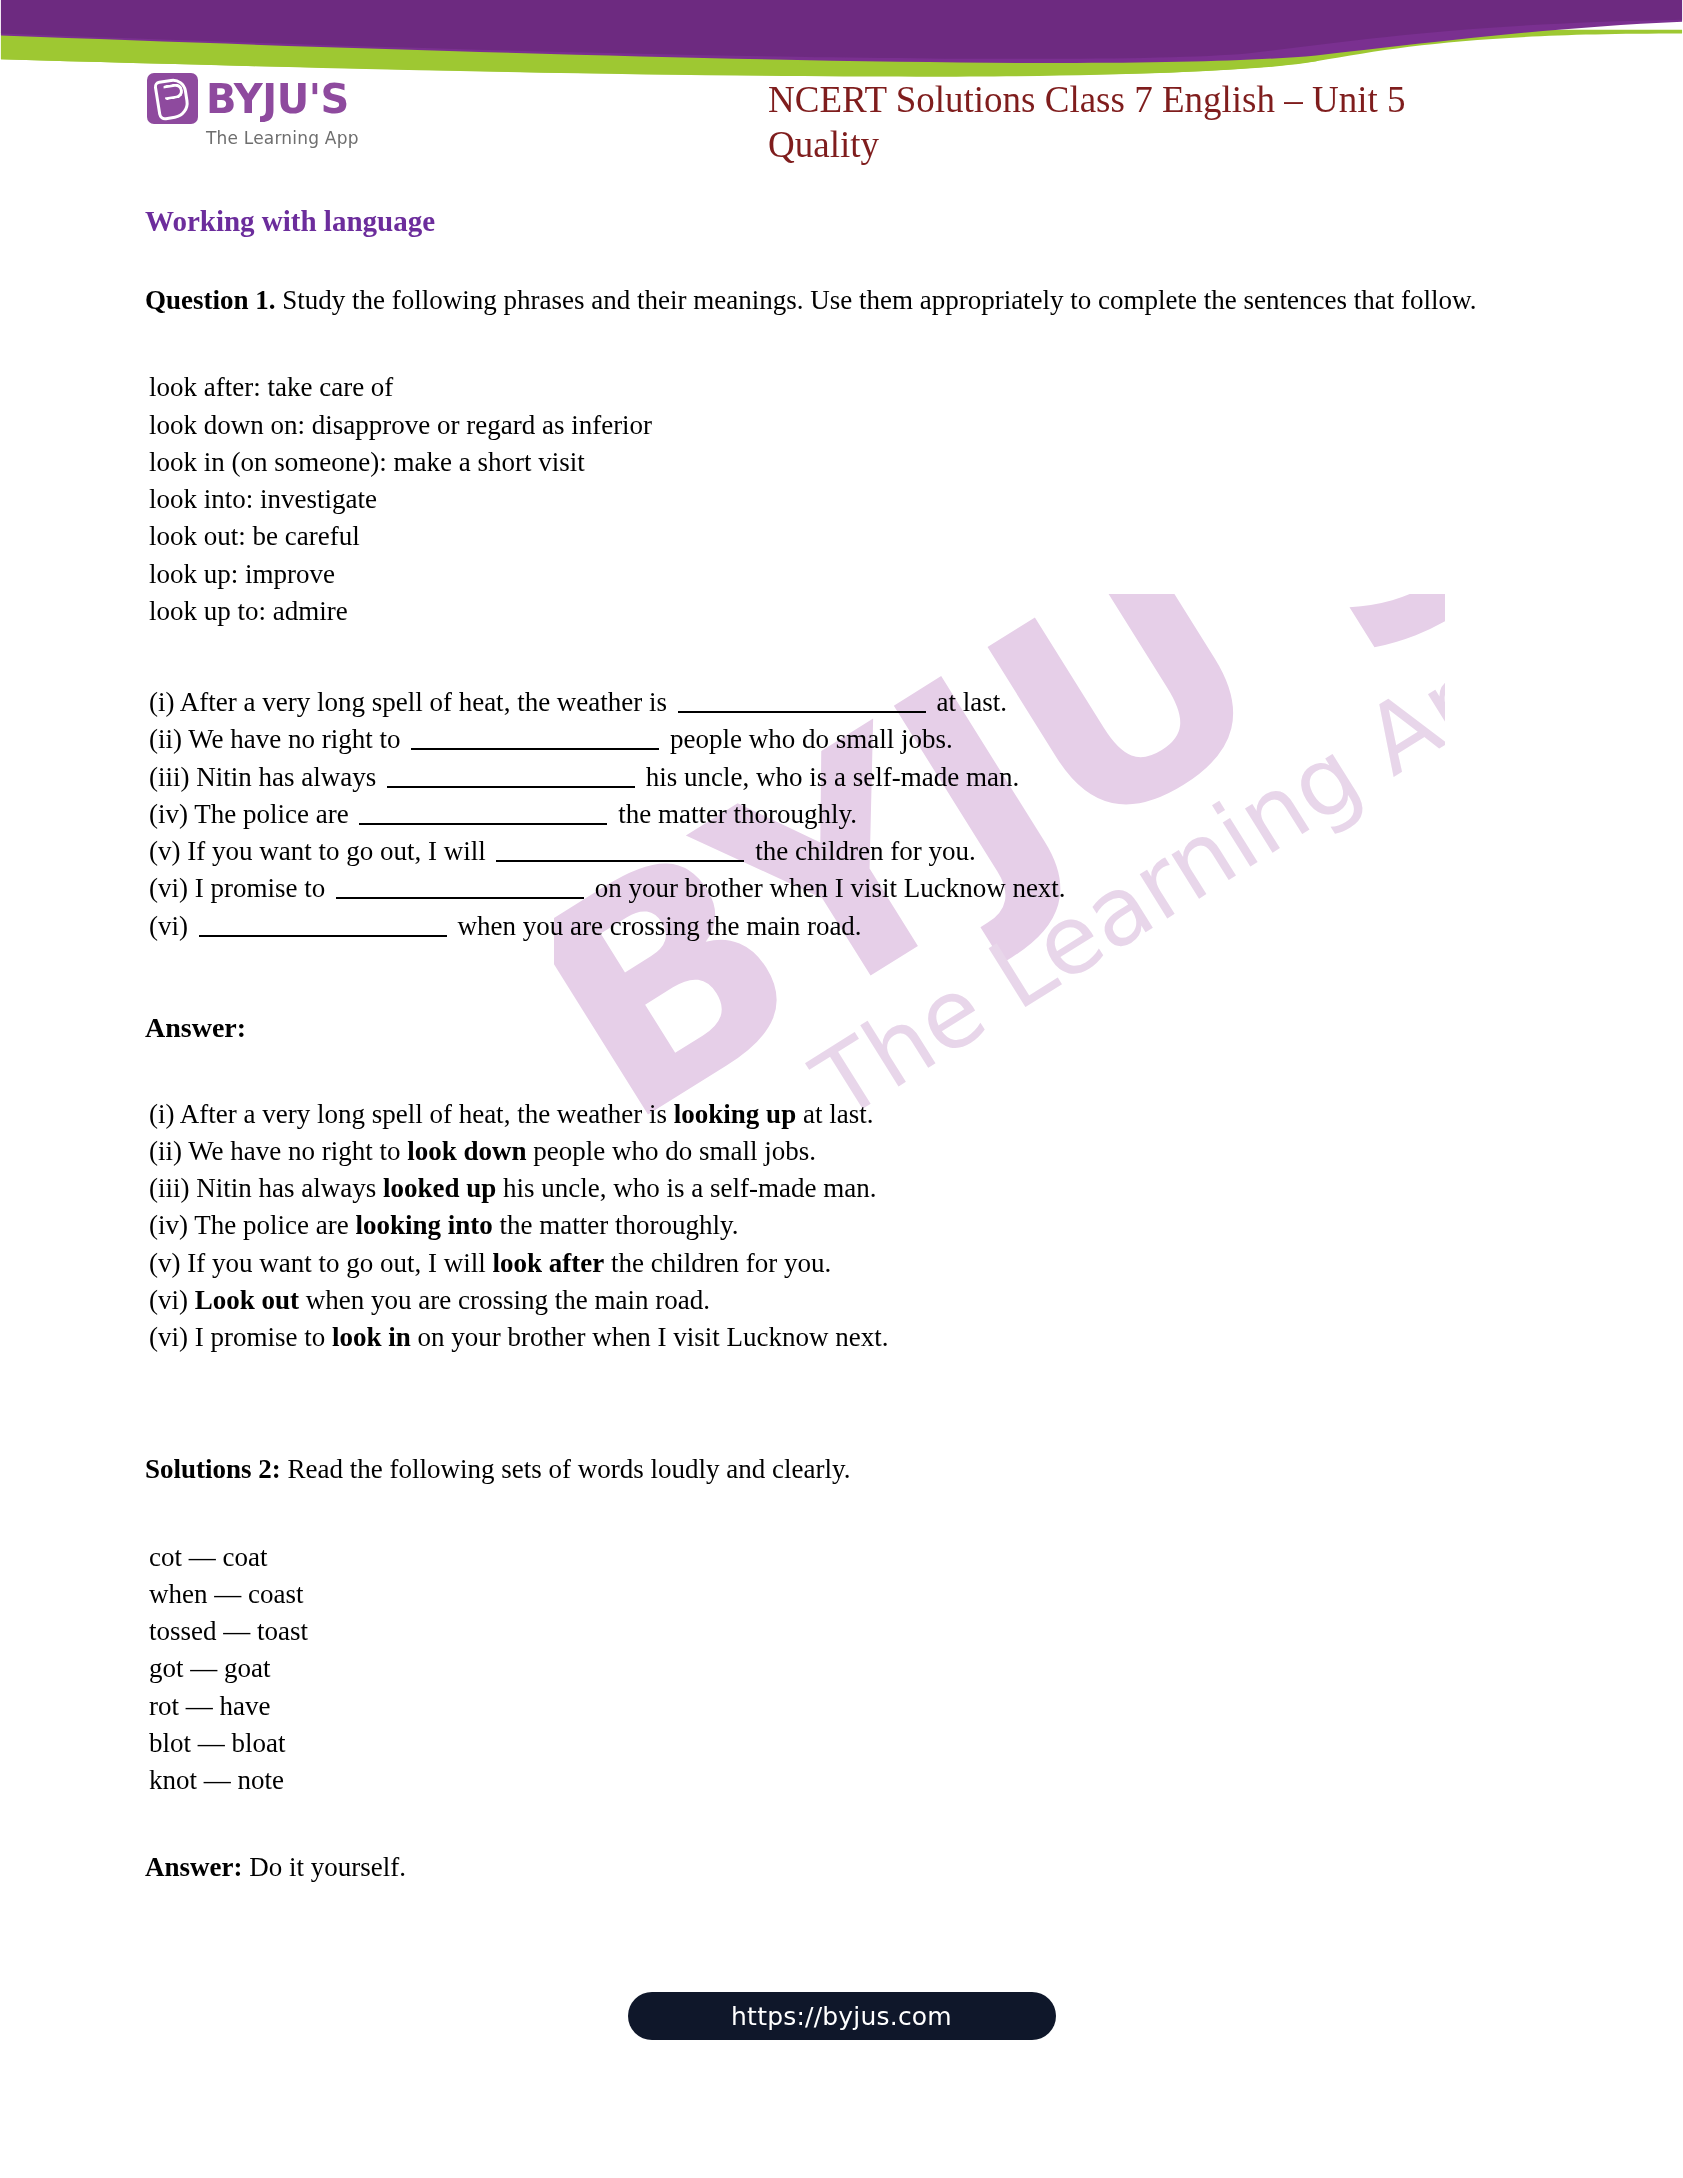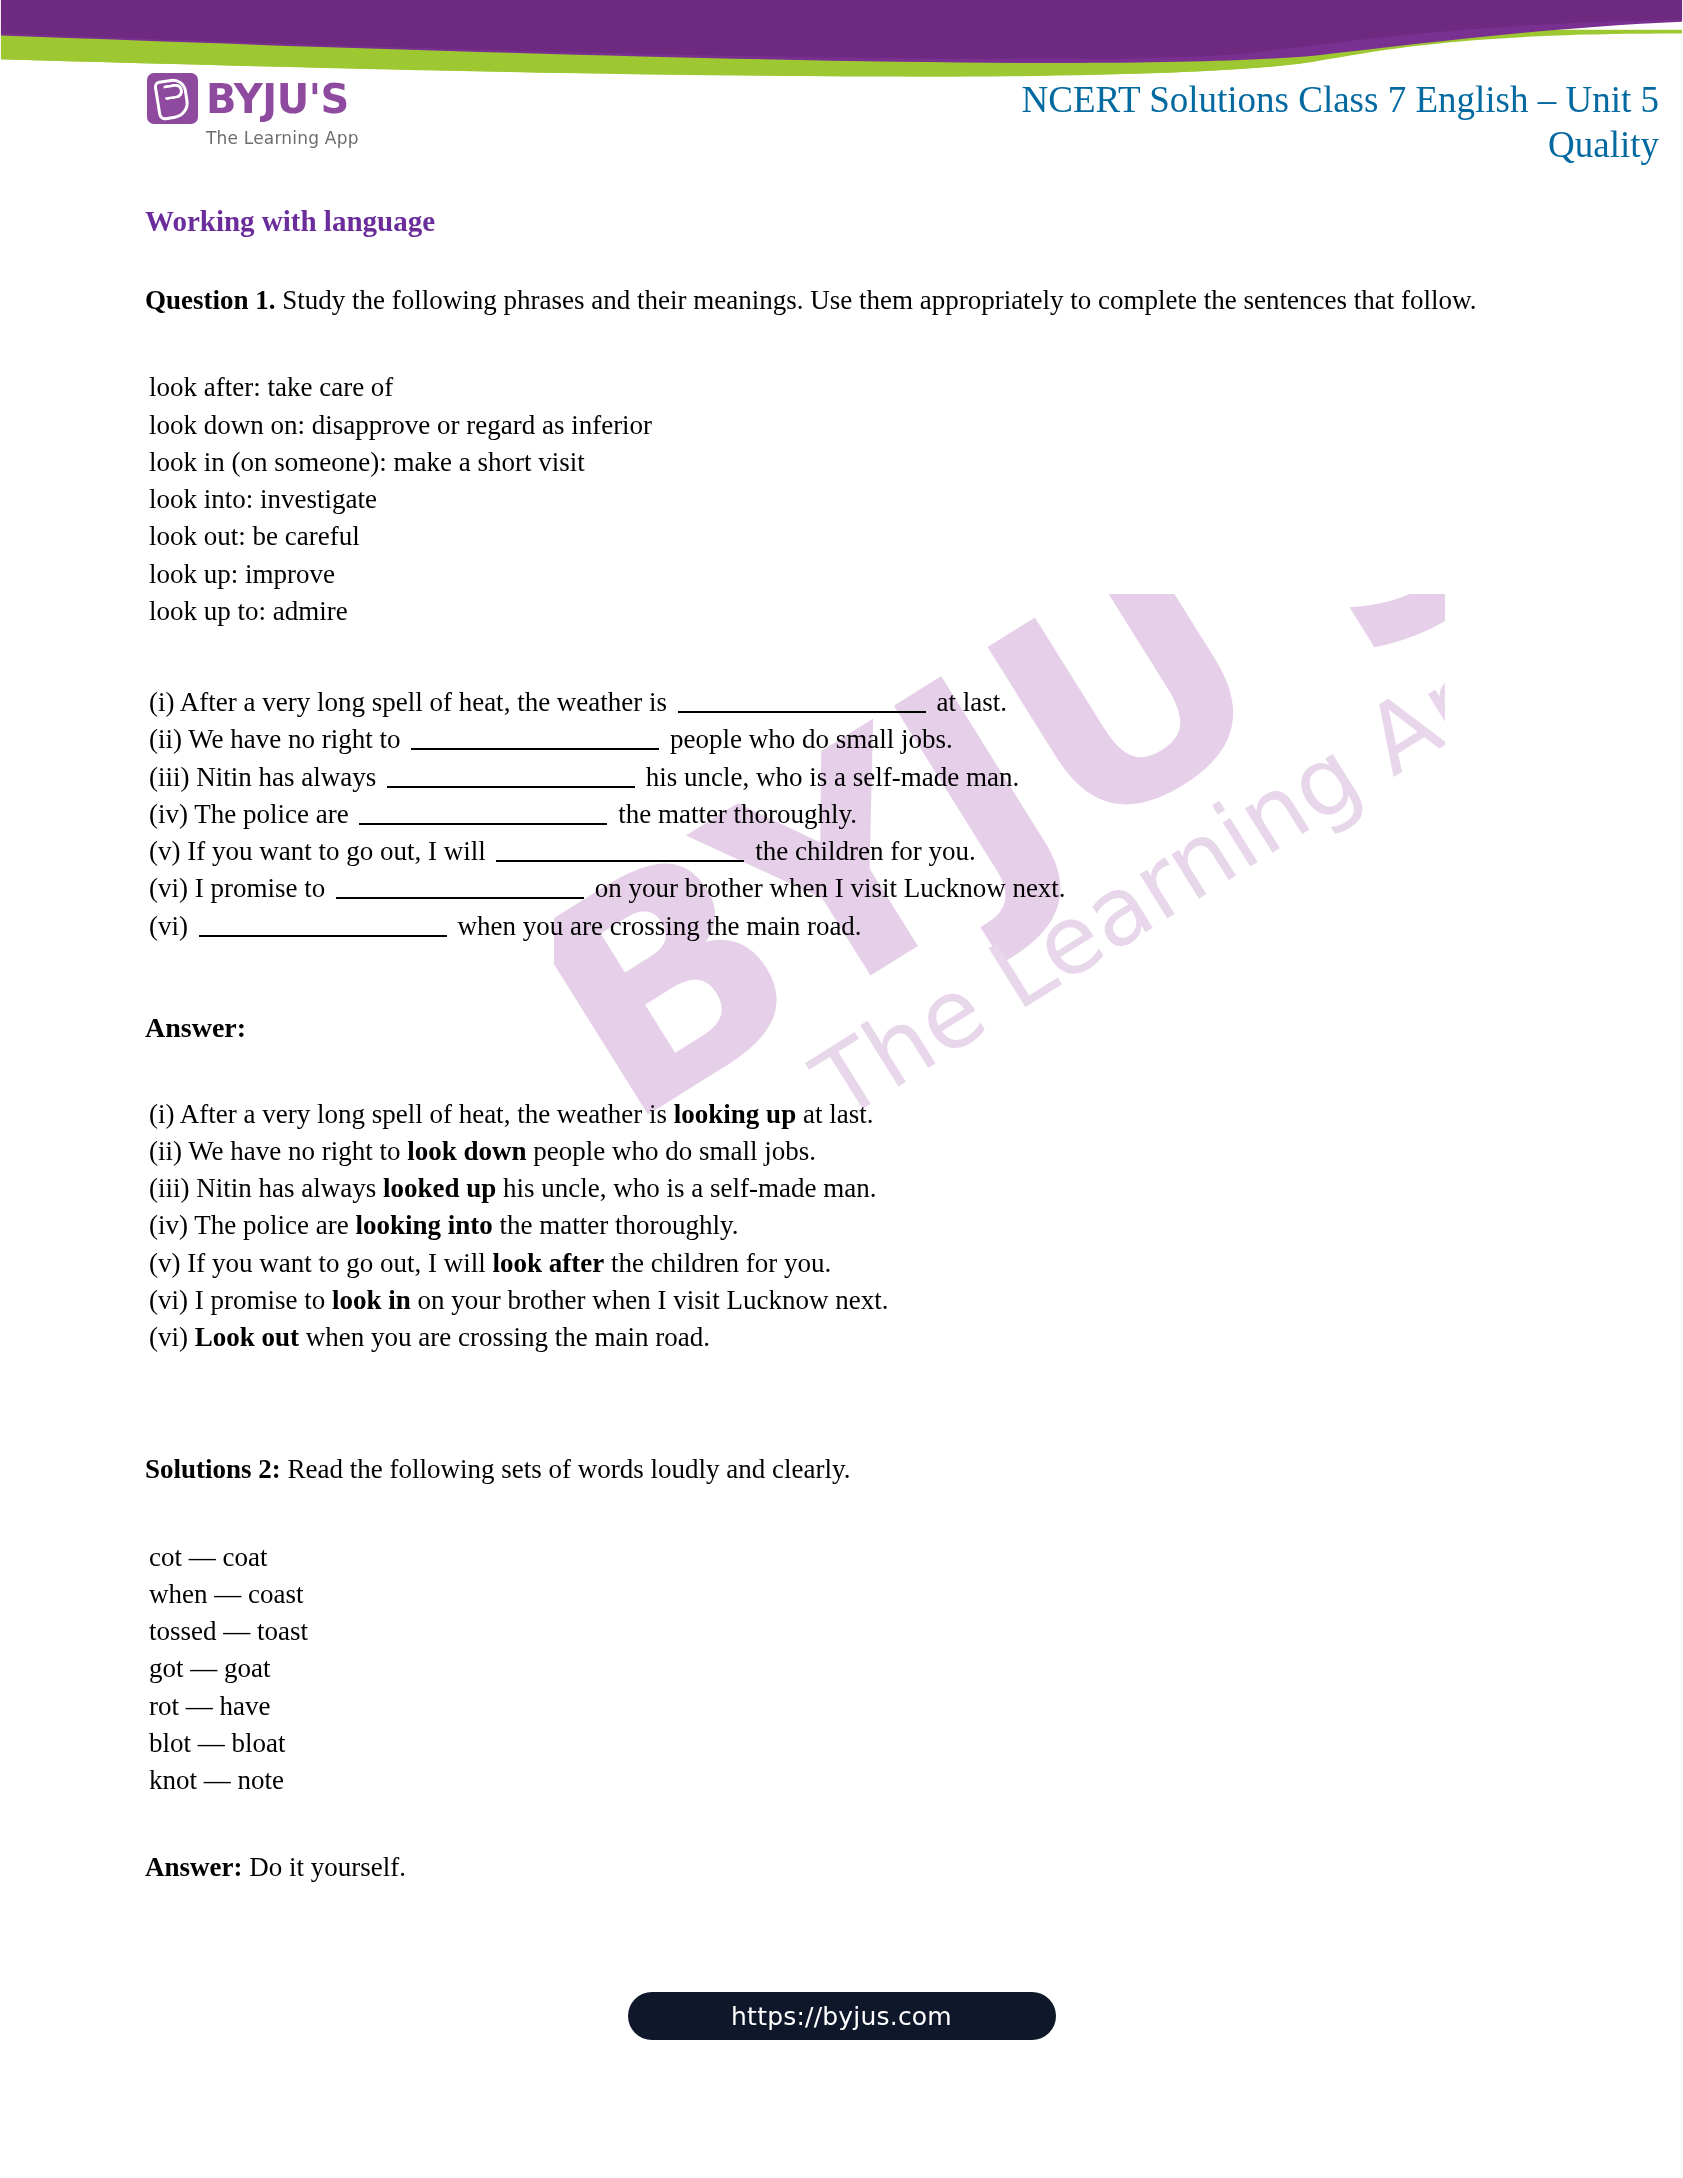--- a/index.html
+++ b/index.html
@@ -106,24 +106,23 @@
     margin-top: 4px;
     letter-spacing: 0.2px;
   }
 
   
   #page-title {
     position: absolute;
     right: 24px;
     top: 77px;
     width: 891px;
-    text-align: right;
     font-size: 37px;
     line-height: 1.22;
-    color: #0369a1;
+    color: #7f1d1d;
     z-index: 6;
   }
 
   
   #content {
     position: absolute;
     left: 145px;
     top: 203px;
     width: 1426px;
     z-index: 4;
@@ -258,22 +257,22 @@
   <div class="ans-heading">Answer:</div>
 
   <div class="gap-lg"></div>
 
   <div class="line-list" id="answer-list">
       <div class="ln"><span>(i)</span><span> After a very long spell of heat, the weather is </span><b>looking up</b><span> at last.</span></div>
       <div class="ln"><span>(ii)</span><span> We have no right to </span><b>look down</b><span> people who do small jobs.</span></div>
       <div class="ln"><span>(iii)</span><span> Nitin has always </span><b>looked up</b><span> his uncle, who is a self-made man.</span></div>
       <div class="ln"><span>(iv)</span><span> The police are </span><b>looking into</b><span> the matter thoroughly.</span></div>
       <div class="ln"><span>(v)</span><span> If you want to go out, I will </span><b>look after</b><span> the children for you.</span></div>
+      <div class="ln"><span>(vi)</span><span> </span><b>Look out</b><span> when you are crossing the main road.</span></div>
       <div class="ln"><span>(vi)</span><span> I promise to </span><b>look in</b><span> on your brother when I visit Lucknow next.</span></div>
-      <div class="ln"><span>(vi)</span><span> </span><b>Look out</b><span> when you are crossing the main road.</span></div>
     </div>
 
   <div class="gap-xl"></div>
   <div class="gap-md"></div>
 
   <p class="q-para"><span class="q-label">Solutions 2:</span><span> Read the following sets of words loudly and clearly.</span></p>
 
   <div class="gap-lg"></div>
 
   <div class="line-list" id="wordpair-list">

